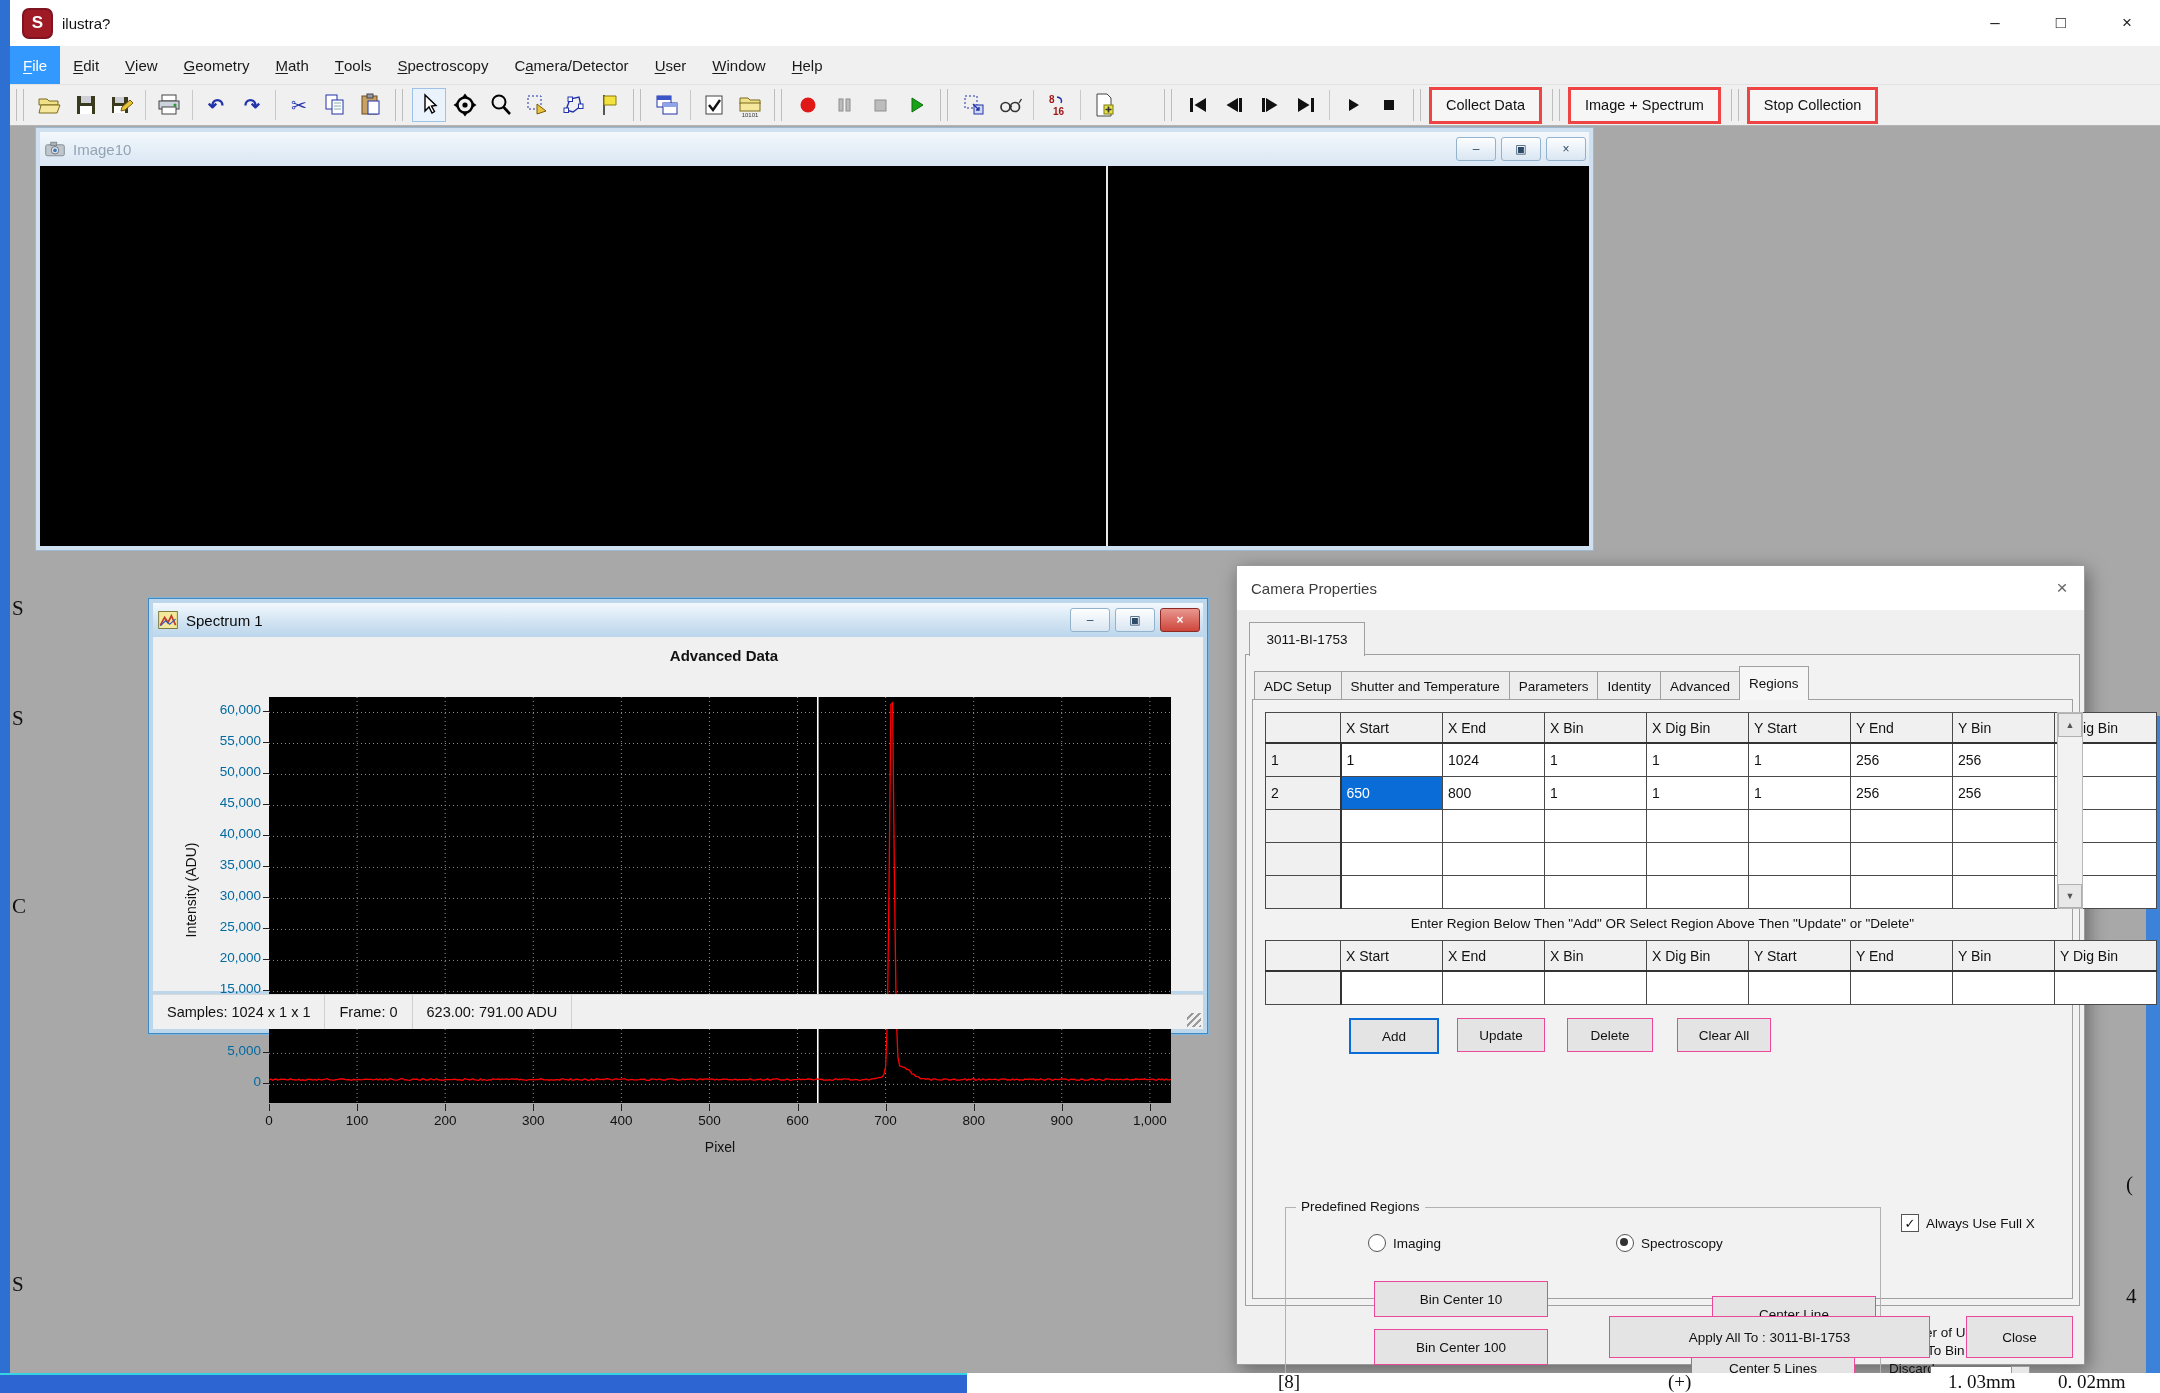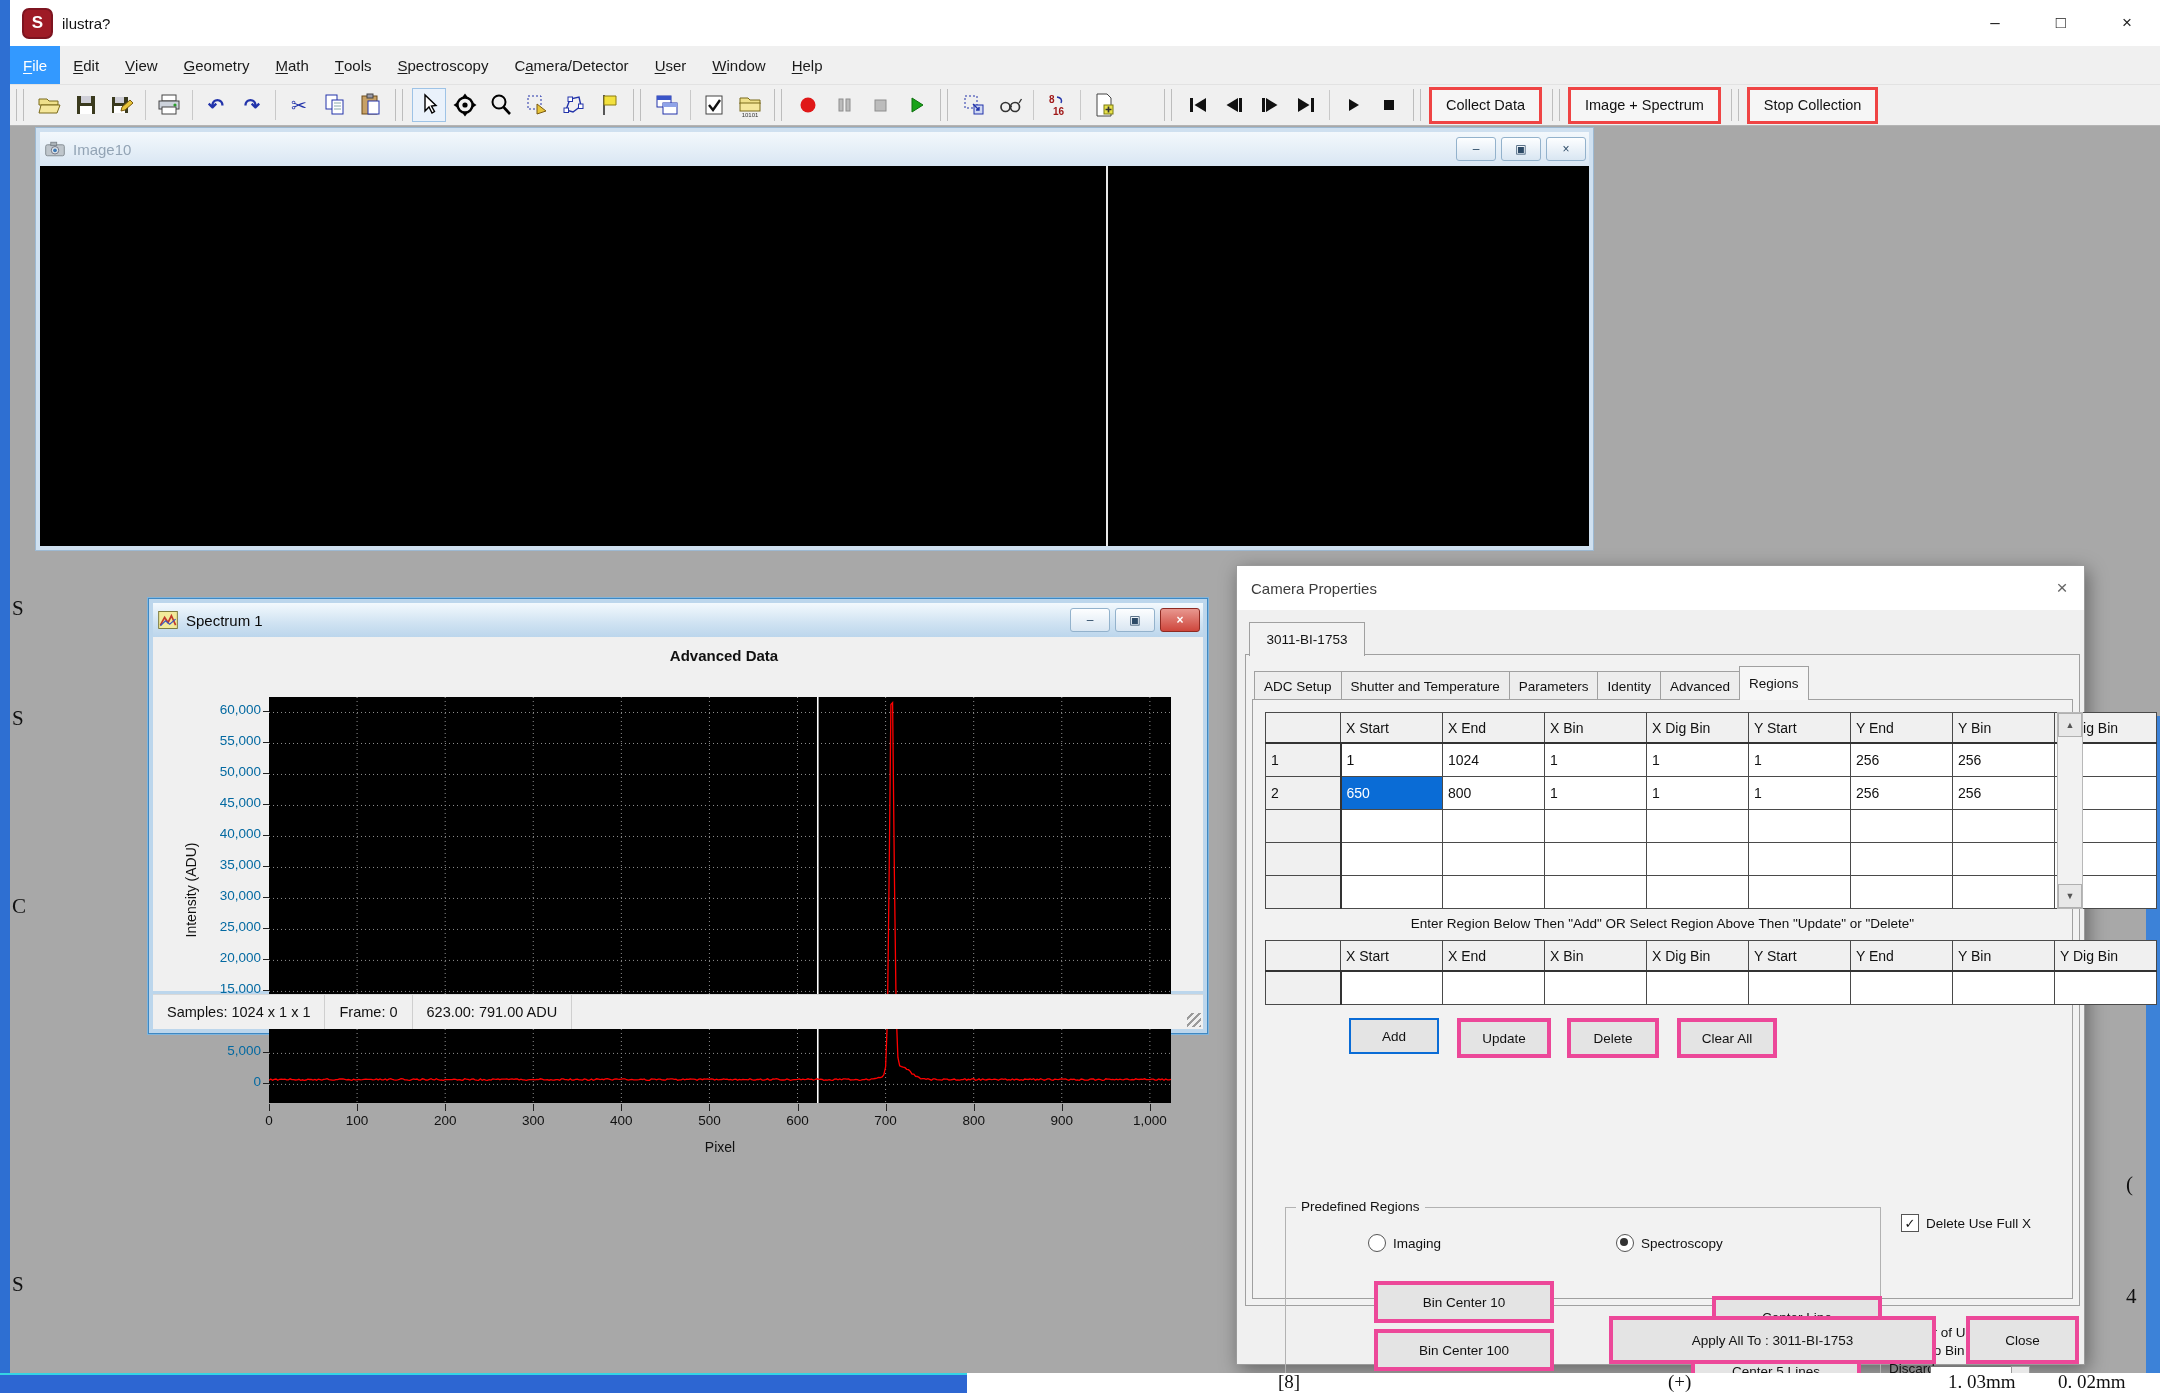--- a/index.html
+++ b/index.html
@@ -69,21 +69,21 @@
   .itab.active{height:33px;background:#f6f6f6;z-index:3;position:relative;}
   #inner-page{position:absolute;left:6px;top:44px;width:819px;height:598px;border:1px solid #a0a0a0;background:#f2f2f2;}
   table.grid{border-collapse:collapse;table-layout:fixed;background:#fff;}
   .grid th,.grid td{border:1px solid #4a4a4a;font-weight:normal;font-size:14px;text-align:left;padding:0 5px;overflow:hidden;white-space:nowrap;color:#111;}
   .grid th{background:#f0f0f0;height:29px;border-bottom:2px solid #333;}
   .grid td{height:32px;background:#fff;}
   .grid td.rowhdr{background:#f0f0f0;border-right:2px solid #333;}
   .grid td.selcell{background:#0a6cd6;color:#fff;}
   .vscroll{position:absolute;width:24px;background:#f2f2f2;border:1px solid #b8b8b8;}
   .vs-btn{position:absolute;left:0;width:22px;height:22px;background:#e8e8e8;border:1px solid #b0b0b0;display:flex;align-items:center;justify-content:center;font-size:9px;color:#555;}
-  .btn{position:absolute;background:#e4e4e4;border:4px solid #ec4899;display:flex;align-items:center;justify-content:center;font-size:13.5px;color:#111;}
+  .btn{position:absolute;background:#e4e4e4;border:1px solid #ec4899;display:flex;align-items:center;justify-content:center;font-size:13.5px;color:#111;}
   .btn.focused{border:2px solid #0a6cd6;}
   #groupbox{position:absolute;left:32px;top:507px;width:594px;height:216px;border:1px solid #b2b2b2;}
   #groupbox legend,. gb-legend{}
   #gb-legend{position:absolute;left:10px;top:-9px;background:#f2f2f2;padding:0 5px;font-size:13.5px;color:#111;}
   .radio-row{position:absolute;display:flex;align-items:center;font-size:13.5px;color:#111;gap:7px;}
   .rad{width:16px;height:16px;border:1px solid #555;border-radius:50%;background:#fff;position:relative;}
   .rad.on::after{content:'';position:absolute;left:3px;top:3px;width:8px;height:8px;border-radius:50%;background:#333;}
   .chk{width:16px;height:16px;border:1px solid #555;background:#fff;display:flex;align-items:center;justify-content:center;font-size:13px;color:#111;}
   #fullx-row{position:absolute;left:648px;top:514px;display:flex;align-items:center;gap:7px;font-size:13.5px;color:#111;}
   #strips-label{position:absolute;left:636px;top:624px;width:170px;font-size:13.5px;line-height:1.34;color:#111;}
@@ -596,21 +596,21 @@
             </div>
             <div class="btn" style="left:88px;top:73px;width:172px;height:34px;">Bin Center 10</div>
             <div class="btn" style="left:88px;top:121px;width:172px;height:34px;">Bin Center 100</div>
 
             <div class="btn" style="left:426px;top:88px;width:162px;height:34px;">Center Line</div>
             <div class="btn" style="left:405px;top:142px;width:162px;height:34px;">Center 5 Lines</div>
           </div>
 
           <div id="fullx-row">
             <span class="chk" id="chk-fullx">✓</span>
-            <span>Delete Use Full X</span>
+            <span>Always Use Full X</span>
           </div>
           <div id="strips-label">Number of Unused<br>Strips To Bin Before<br>Discard</div>
           <div id="spin-box">2</div>
           <div id="spin-btns">
             <div class="sp">▲</div>
 
           </div>
         </div>
       </div>
       <div class="btn" style="left:372px;top:750px;width:319px;height:40px;">Apply All To : 3011-BI-1753</div>

